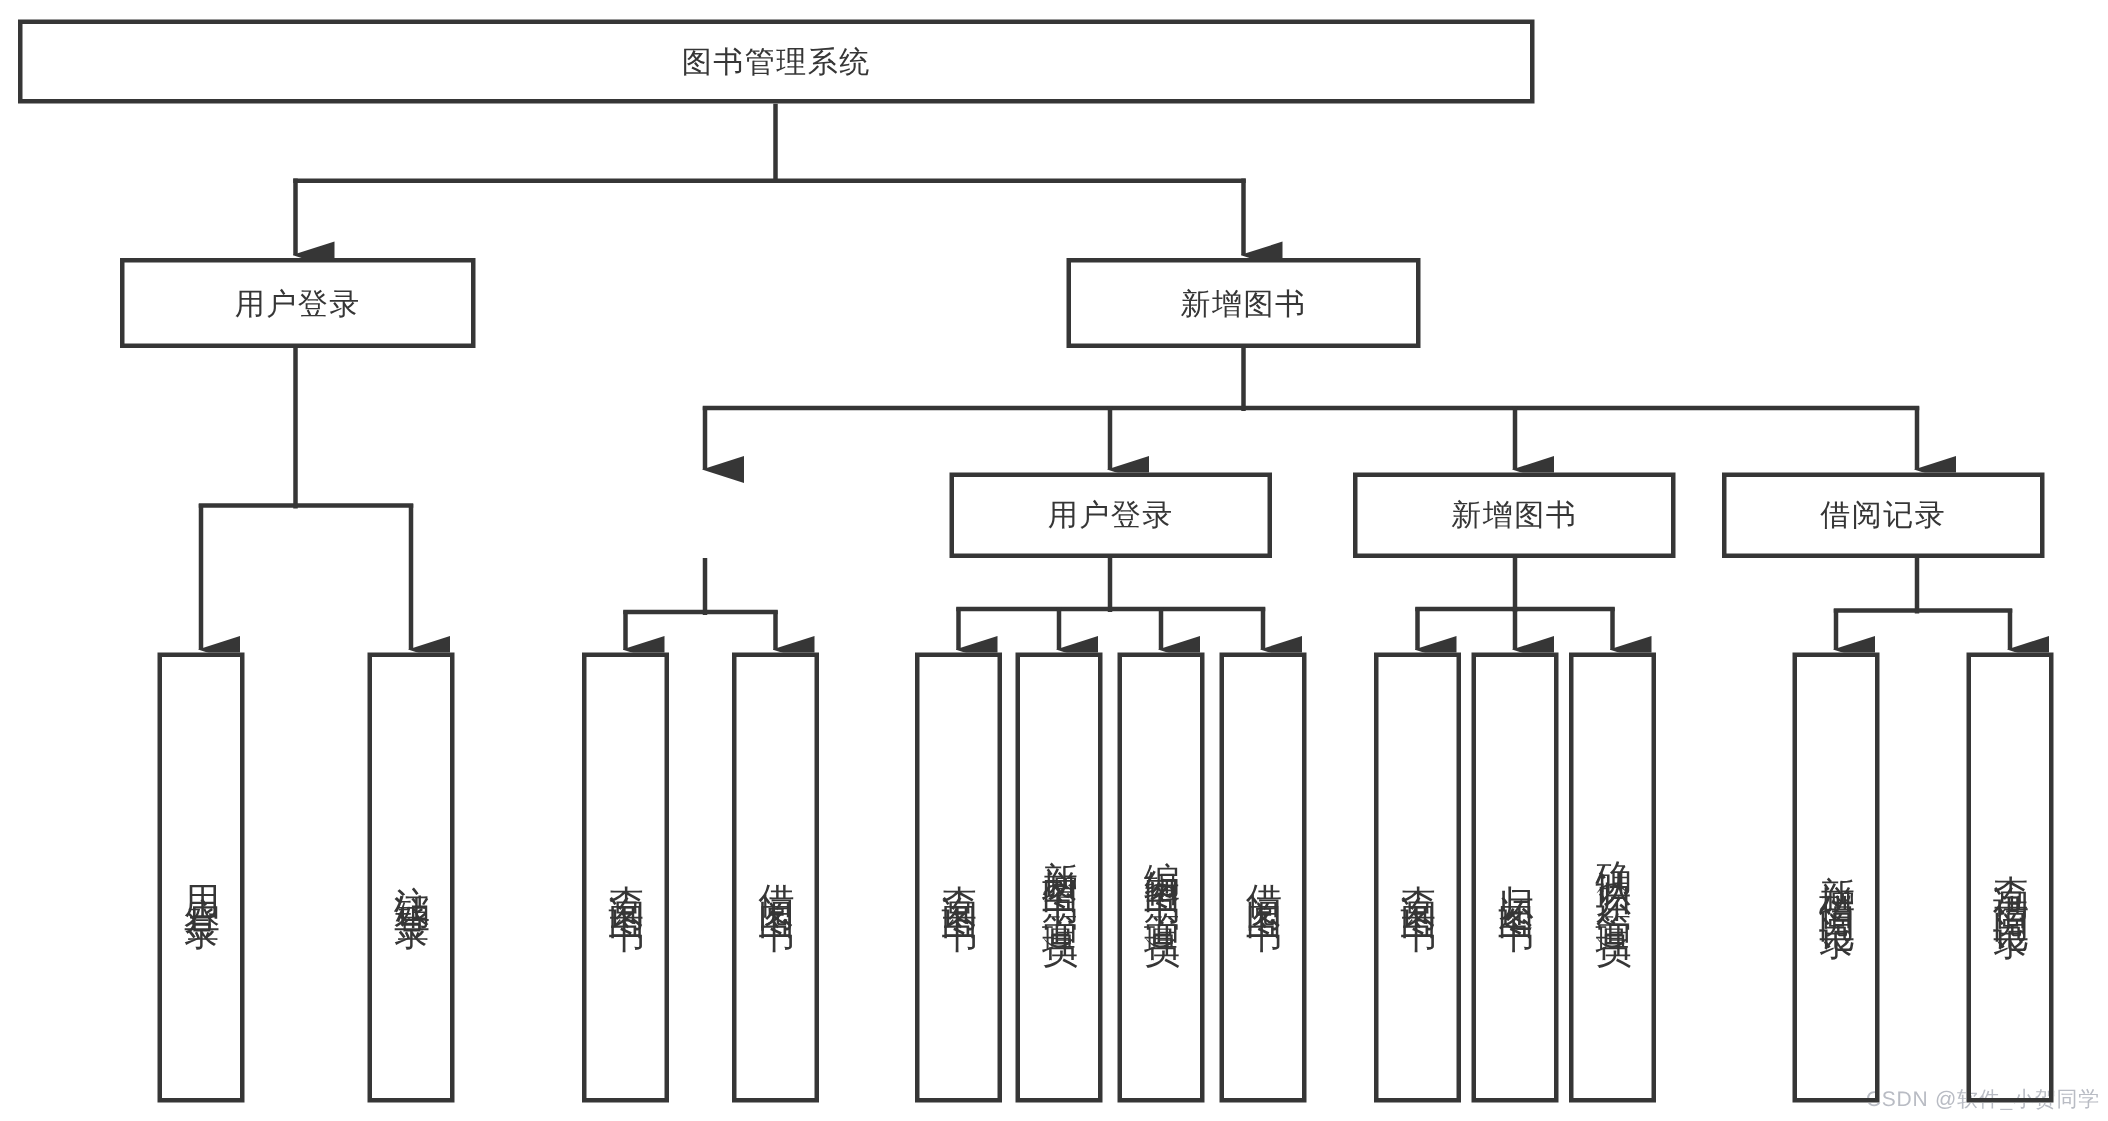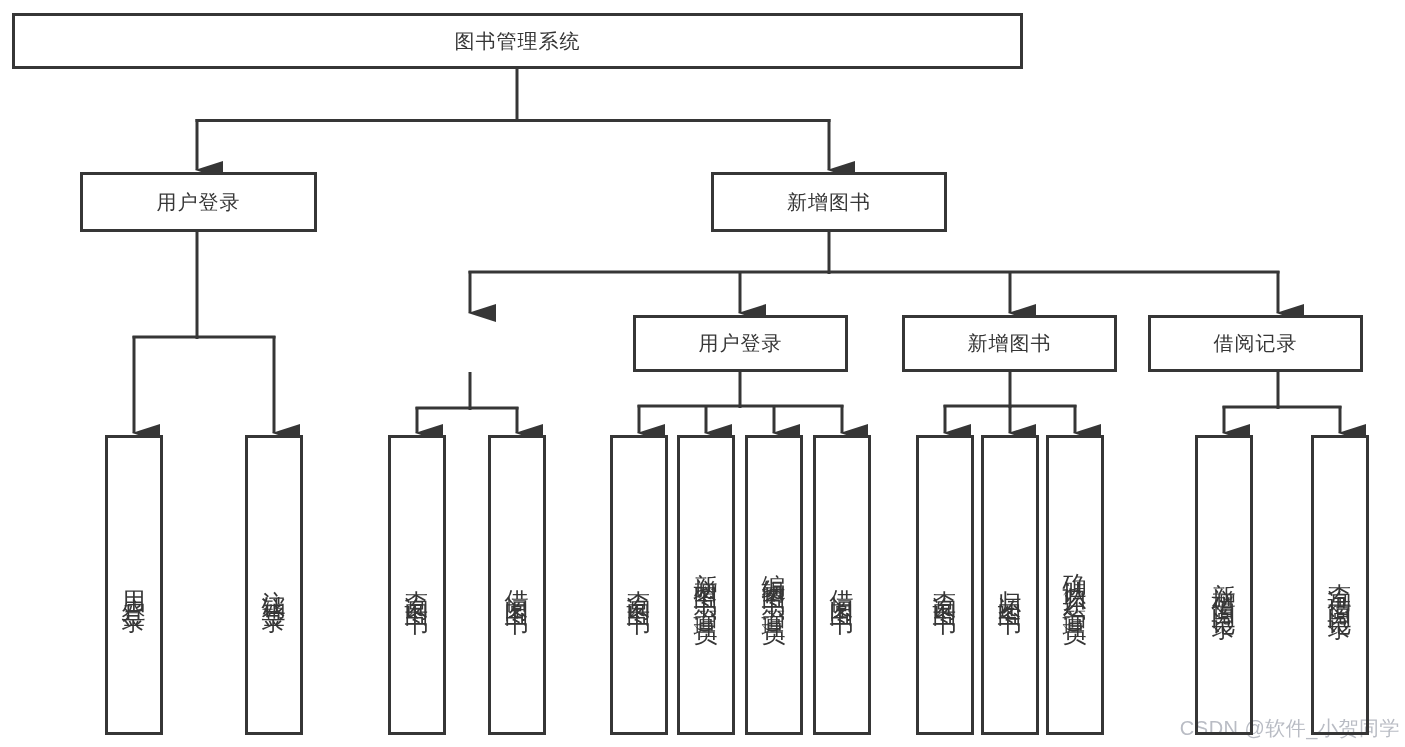--- a/index.html
+++ b/index.html
@@ -42,21 +42,21 @@
     writing-mode: vertical-rl;
     text-orientation: mixed;
     font-size: 24px;
     letter-spacing: 7px;
     line-height: 1.05;
   }
   .watermark {
     position: absolute;
     right: 5px;
     bottom: 5px;
-    font-size: 20px;
+    font-size: 14px;
     letter-spacing: 0.5px;
     color: var(--watermark, #b9bcc4);
     mix-blend-mode: darken;
     z-index: 5;
     white-space: nowrap;
   }
 </style>
 </head>
 <body>
 

